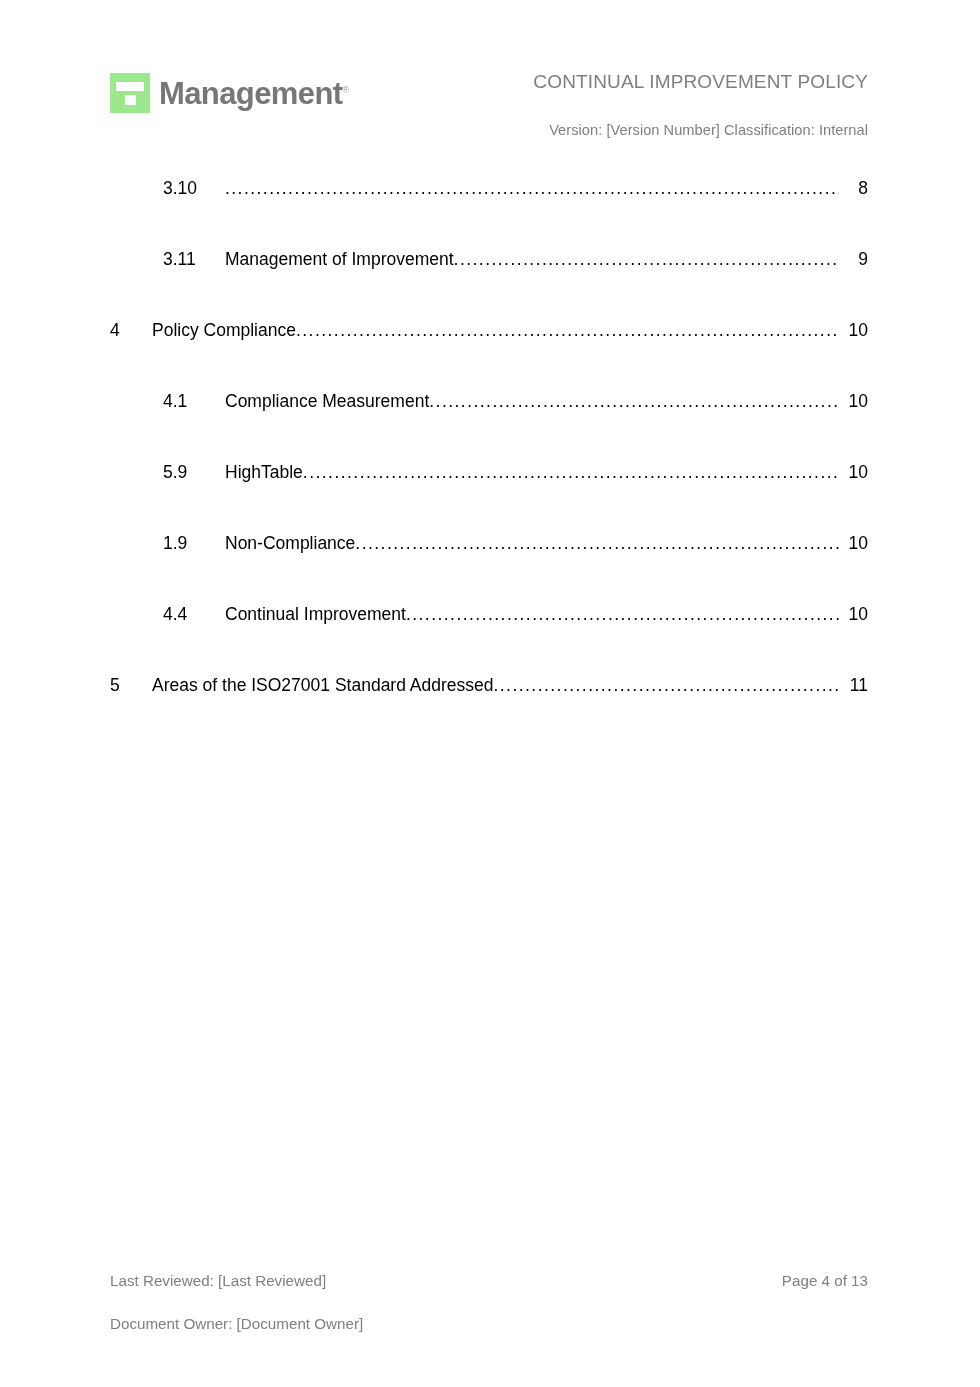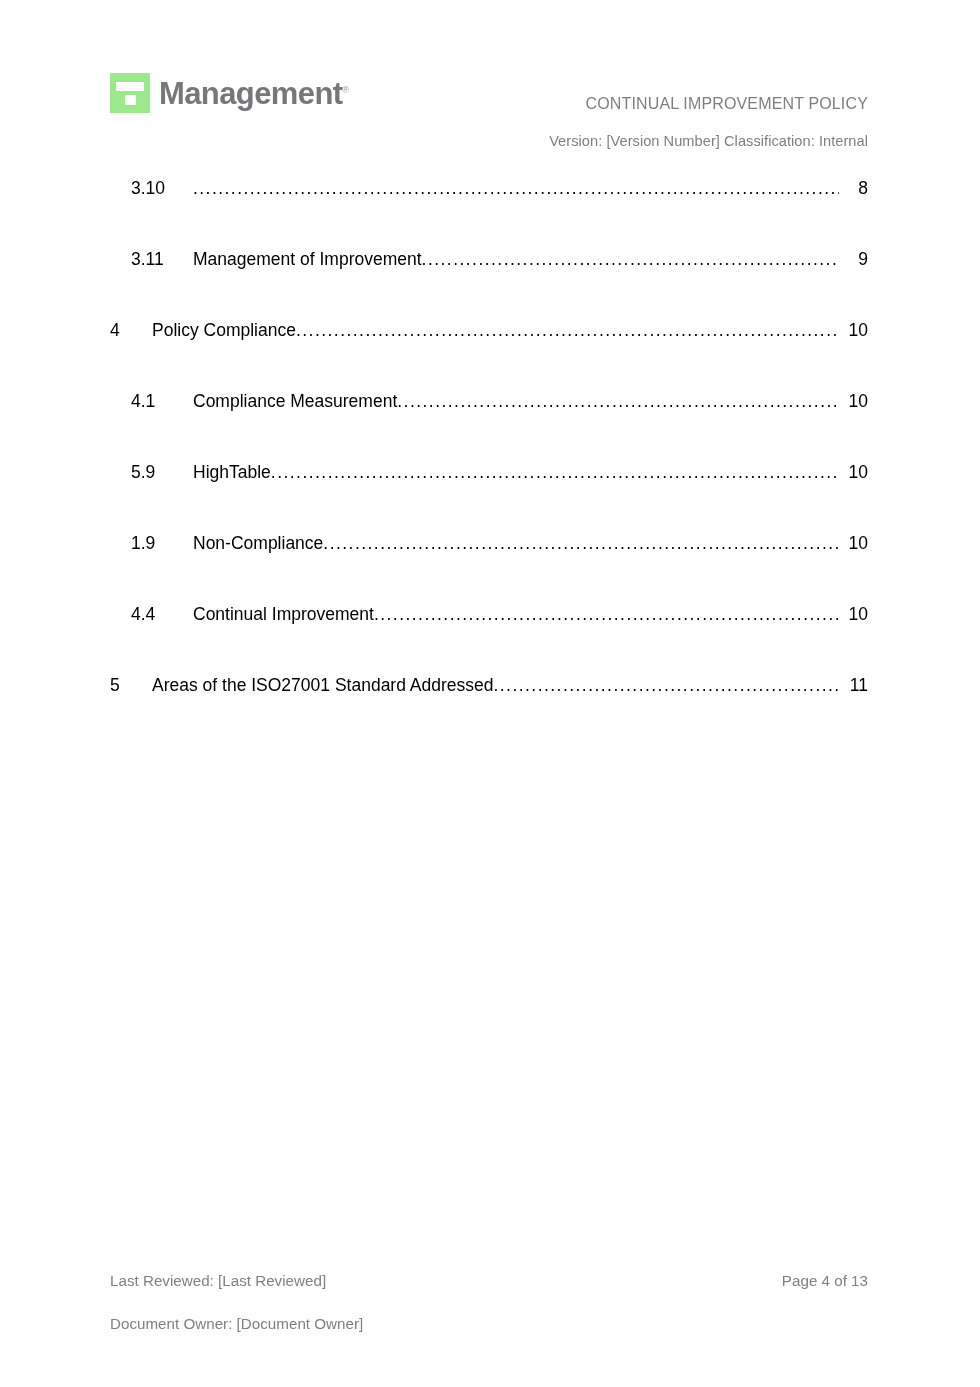--- a/index.html
+++ b/index.html
@@ -81,30 +81,29 @@
     color: #9a9a9d;
     letter-spacing: 0;
   }
 
   .header-meta {
     text-align: right;
     color: #7f7f7f;
     padding-top: 10px;
   }
   .header-title {
-    font-size: 16px;
+    font-size: 19px;
     line-height: 1;
     white-space: nowrap;
     letter-spacing: 0.15px;
-    margin-top: 24px;
   }
   .header-sub {
     font-size: 14.6px;
     line-height: 1;
-    margin-top: 22px;
+    margin-top: 32px;
     white-space: nowrap;
     letter-spacing: 0.05px;
   }
 
   
   .toc {
     position: absolute;
     left: 110px;
     top: 178px;
     width: 758px;
@@ -124,20 +123,21 @@
   }
   .toc-entry.level-1 {
     padding-left: 0px;
   }
   .toc-entry.level-2 {
     padding-left: 21px;
   }
   .toc-entry.level-2 .toc-num {
     width: 62px;
     flex: 0 0 62px;
+    margin-left: 32px;
   }
   .toc-num {
     text-align: left;
   }
   .toc-label {
     flex: 0 0 auto;
   }
   .toc-leader {
     flex: 1 1 auto;
     overflow: hidden;

